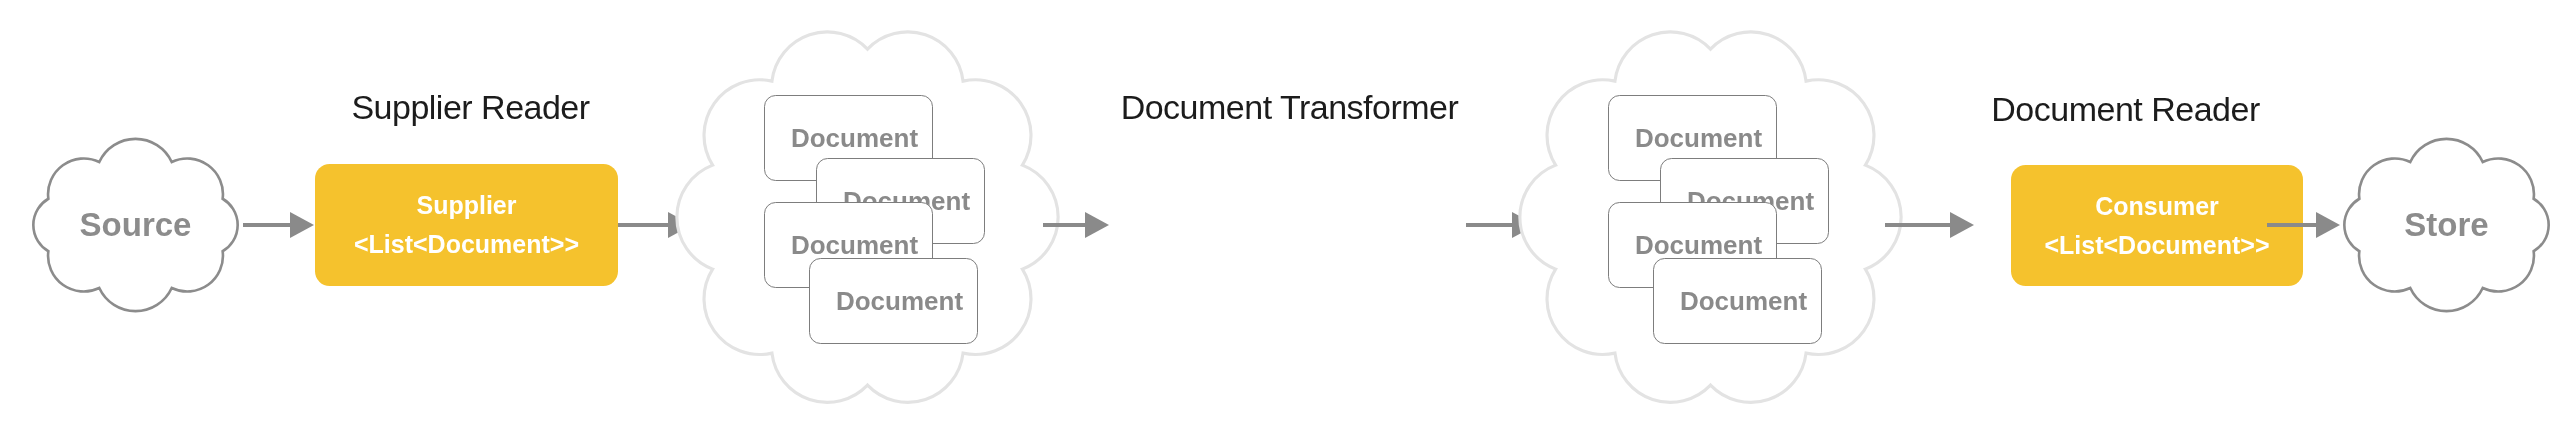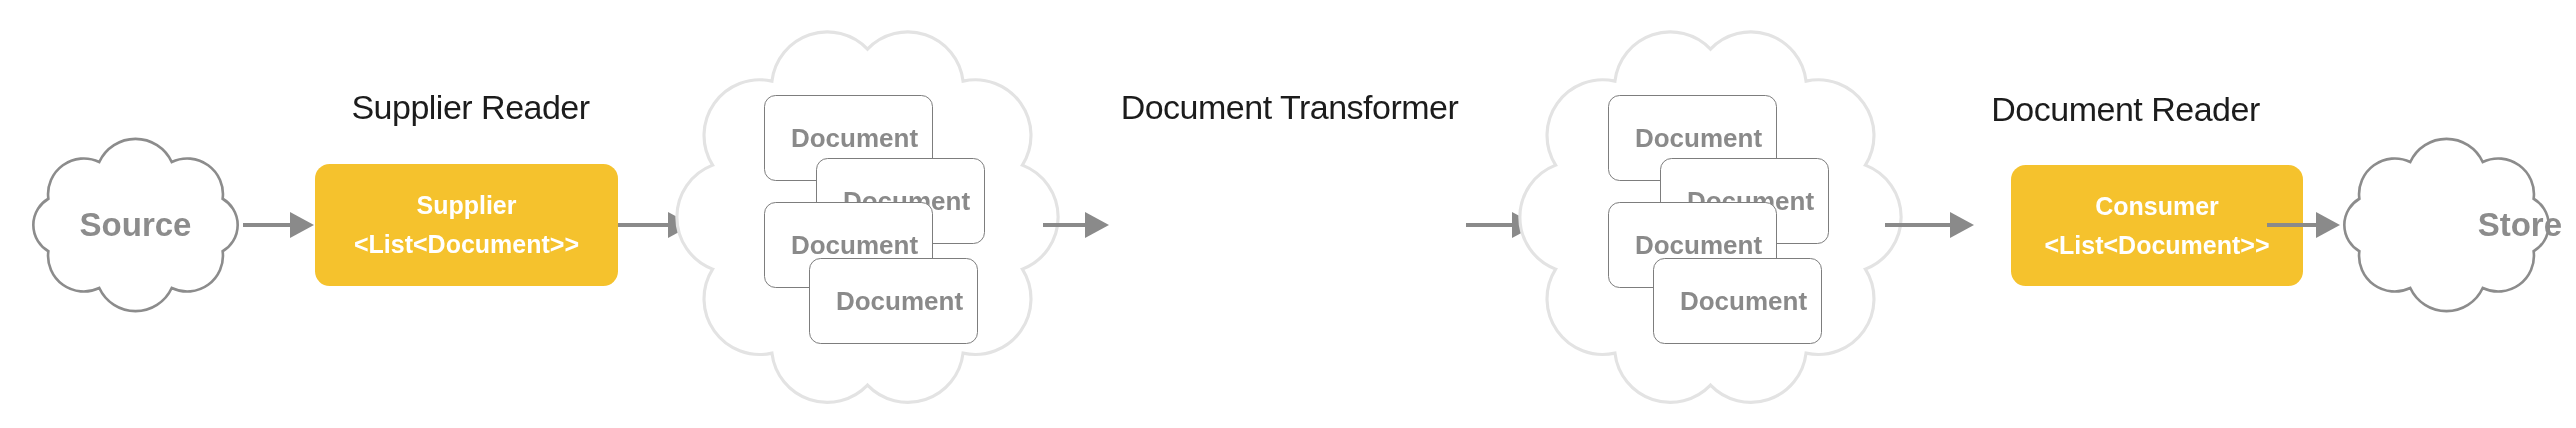--- a/index.html
+++ b/index.html
@@ -184,21 +184,21 @@
   <div class="ybox" style="left:1975px; top:165px; width:292px; height:121px;margin-left:36px;">
     <div>Consumer</div>
     <div>&lt;List&lt;Document&gt;&gt;</div>
   </div>
 
   <div class="arrow" style="left:2267px; top:225px; width:73px;">
     <span class="shaft"></span>
     <span class="head"></span>
   </div>
 
-  <div class="cloud-wrap" style="left:2331px; top:133px; width:231px; height:184px;justify-content:flex-end;">
+  <div class="cloud-wrap" style="left:2331px; top:133px; width:231px; height:184px;">
     <svg viewBox="-20 -20 440 350" aria-hidden="true">
       <path d="M 34 205 A 58 58 0 0 1 34 105 A 68 68 0 0 1 131 35 A 76 76 0 0 1 269 35 A 68 68 0 0 1 366 105 A 58 58 0 0 1 366 205 A 68 68 0 0 1 269 275 A 76 76 0 0 1 131 275 A 68 68 0 0 1 34 205 Z" fill="#ffffff" stroke="#8C8C8C" stroke-width="5"></path>
     </svg>
     <div class="cloud-label">Store</div>
   </div>
 
 </div>
 
 
 </body></html>

